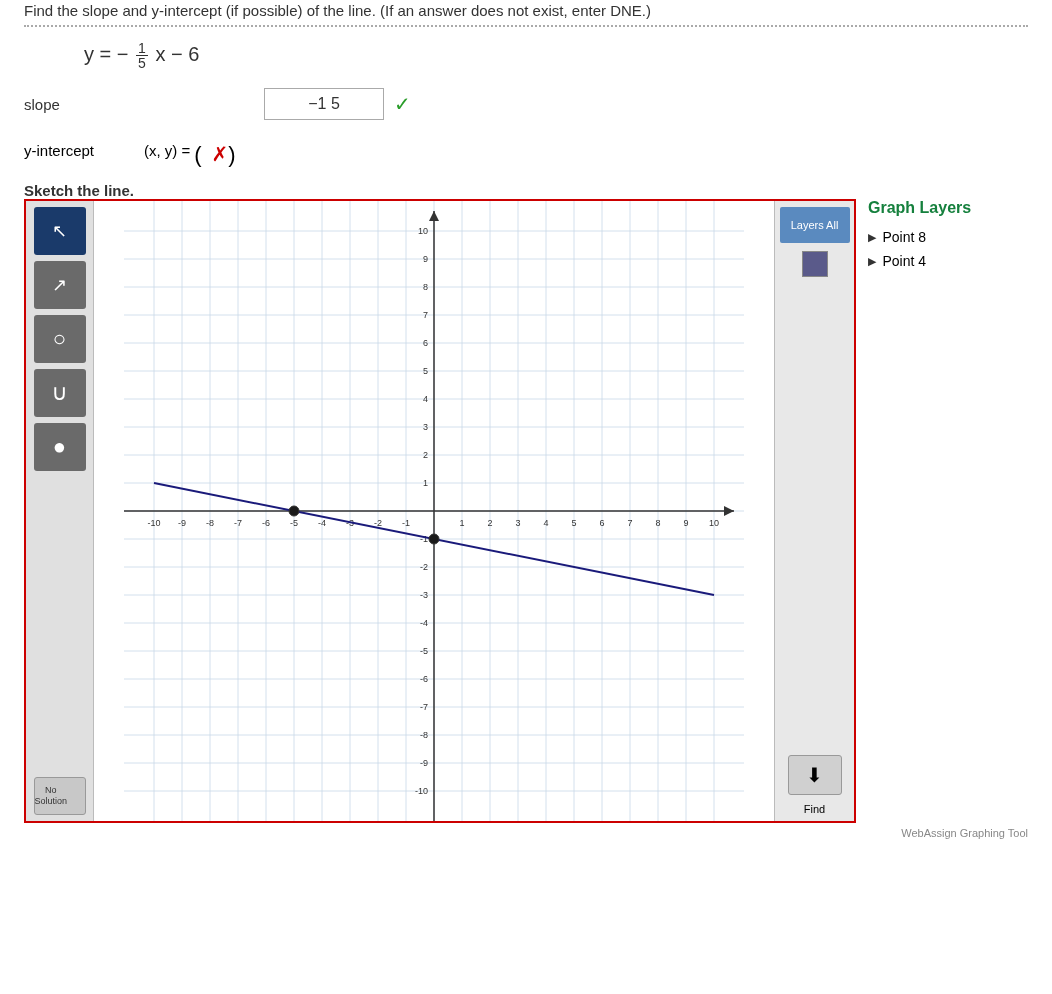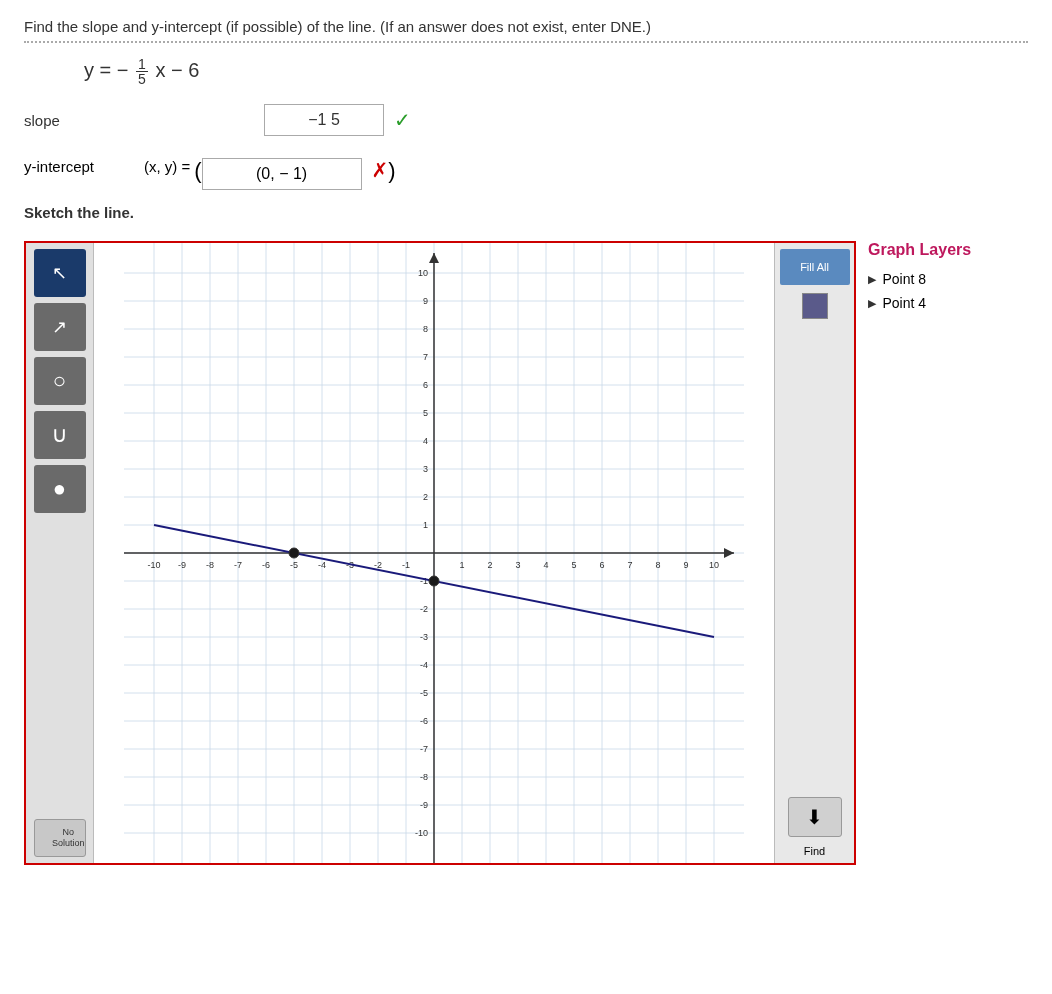--- a/index.html
+++ b/index.html
@@ -8,21 +8,21 @@
       font-family: Arial, sans-serif;
       width: 1052px;
       min-height: 994px;
       overflow: hidden;
     }
 
     .main-container {
       background: white;
       width: 1052px;
       min-height: 994px;
-      padding: 18px 24px;
+      padding: 2px 24px;
       position: relative;
     }
 
     .problem-text {
       font-size: 15px;
       color: #333;
       margin-bottom: 14px;
       border-bottom: 2px dotted #aaa;
       padding-bottom: 6px;
     }
@@ -103,21 +103,21 @@
       margin-right: 4px;
     }
 
     .paren {
       font-size: 22px;
       font-weight: 300;
     }
 
     .sketch-label {
       font-size: 15px;
-      margin-bottom: 20px;
+      margin-bottom: 0;
       font-weight: bold;
       color: #333;
     }
 
     .graph-section {
       display: flex;
       gap: 0;
       border: 2px solid #cc0000;
       width: 870px;
       background: #e8e8e8;
@@ -161,21 +161,21 @@
       height: 38px;
       background: #c8c8c8;
       border: 1px solid #999;
       border-radius: 3px;
       cursor: pointer;
       font-size: 9px;
       text-align: center;
       color: #333;
       display: flex;
       align-items: center;
-      justify-content: flex-end;
+      justify-content: flex-start;
       line-height: 1.2;
     }
 
     .graph-area {
       flex: 1;
       background: white;
       position: relative;
       overflow: hidden;
     }
 
@@ -207,21 +207,21 @@
       display: flex;
       align-items: center;
       justify-content: center;
       border-radius: 3px;
       font-size: 22px;
     }
 
     .graph-layers-title {
       font-size: 16px;
       font-weight: bold;
-      color: #be185d;
+      color: #15803d;
       margin-bottom: 12px;
     }
 
     .layer-item {
       display: flex;
       align-items: center;
       gap: 6px;
       margin-bottom: 8px;
       font-size: 14px;
       cursor: pointer;
@@ -277,23 +277,20 @@
         <span class="den">5</span>
       </span>
     </div>
     <span class="check-mark">✓</span>
   </div>
 
   <div class="y-intercept-row">
     <div class="label">y-intercept</div>
     <span class="eq-part">(x, y) =</span>
     <span class="paren">(</span>
-    <div class="answer-box" style="min-width:160px;">
-      <span>(0, − 1)</span>
-    </div>
     <span class="x-mark">✗</span>
     <span class="paren">)</span>
   </div>
 
   <div class="sketch-label">Sketch the line.</div>
 
   <div style="display:flex; gap:0; align-items:flex-start;">
 
     <div class="graph-section">
 
@@ -422,21 +419,21 @@
 
             <circle cx="170" cy="310" r="5" fill="#1a1a1a" stroke="#333" stroke-width="1"></circle>
 
             <circle cx="310" cy="338" r="5" fill="#1a1a1a" stroke="#333" stroke-width="1"></circle>
 
           </svg>
         </div>
       </div>
 
       <div style="width:80px; background:#e8e8e8; display:flex; flex-direction:column; align-items:center; padding:6px 4px; gap:8px; border-left:1px solid #bbb;">
-        <button class="clear-all-btn">Fill All</button>
+        <button class="clear-all-btn">Layers All</button>
         <div class="mini-square"></div>
         <div style="flex:1;"></div>
         <button class="fill-btn" title="Fill">
           <span style="font-size:20px;">⬇</span>
         </button>
         <span style="font-size:11px;">Find</span>
       </div>
     </div>
 
     <div style="margin-left:12px; min-width:160px;">
@@ -446,14 +443,15 @@
         <span>Point 8</span>
       </div>
       <div class="layer-item">
         <span class="layer-arrow">▶</span>
         <span>Point 4</span>
       </div>
     </div>
 
   </div>
 
+  <div class="webassign-footer">WebAssign Graphing Tool</div>
 
 </div>
 
 </body></html>

